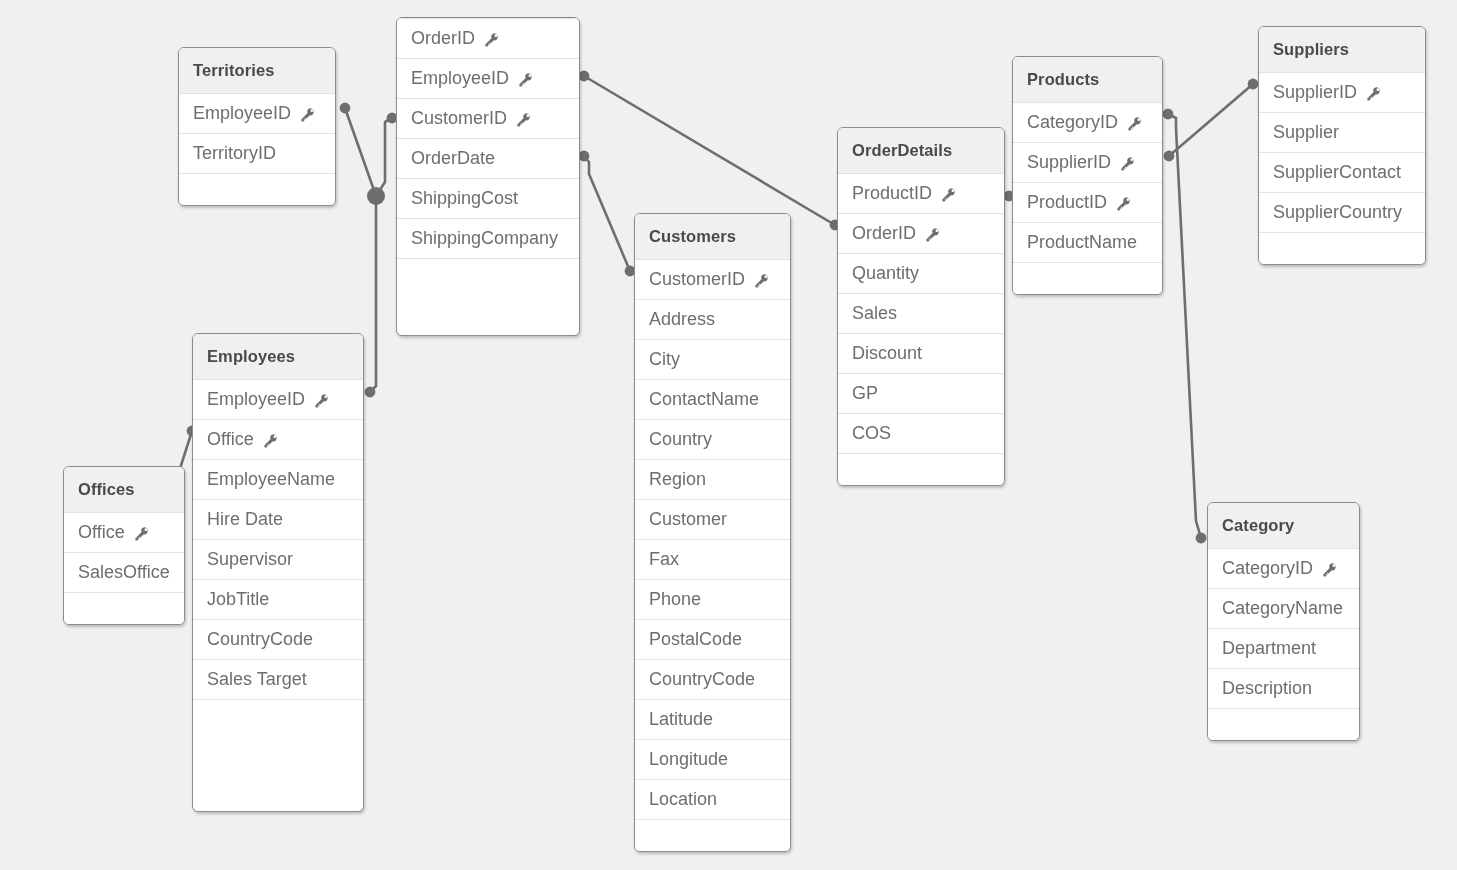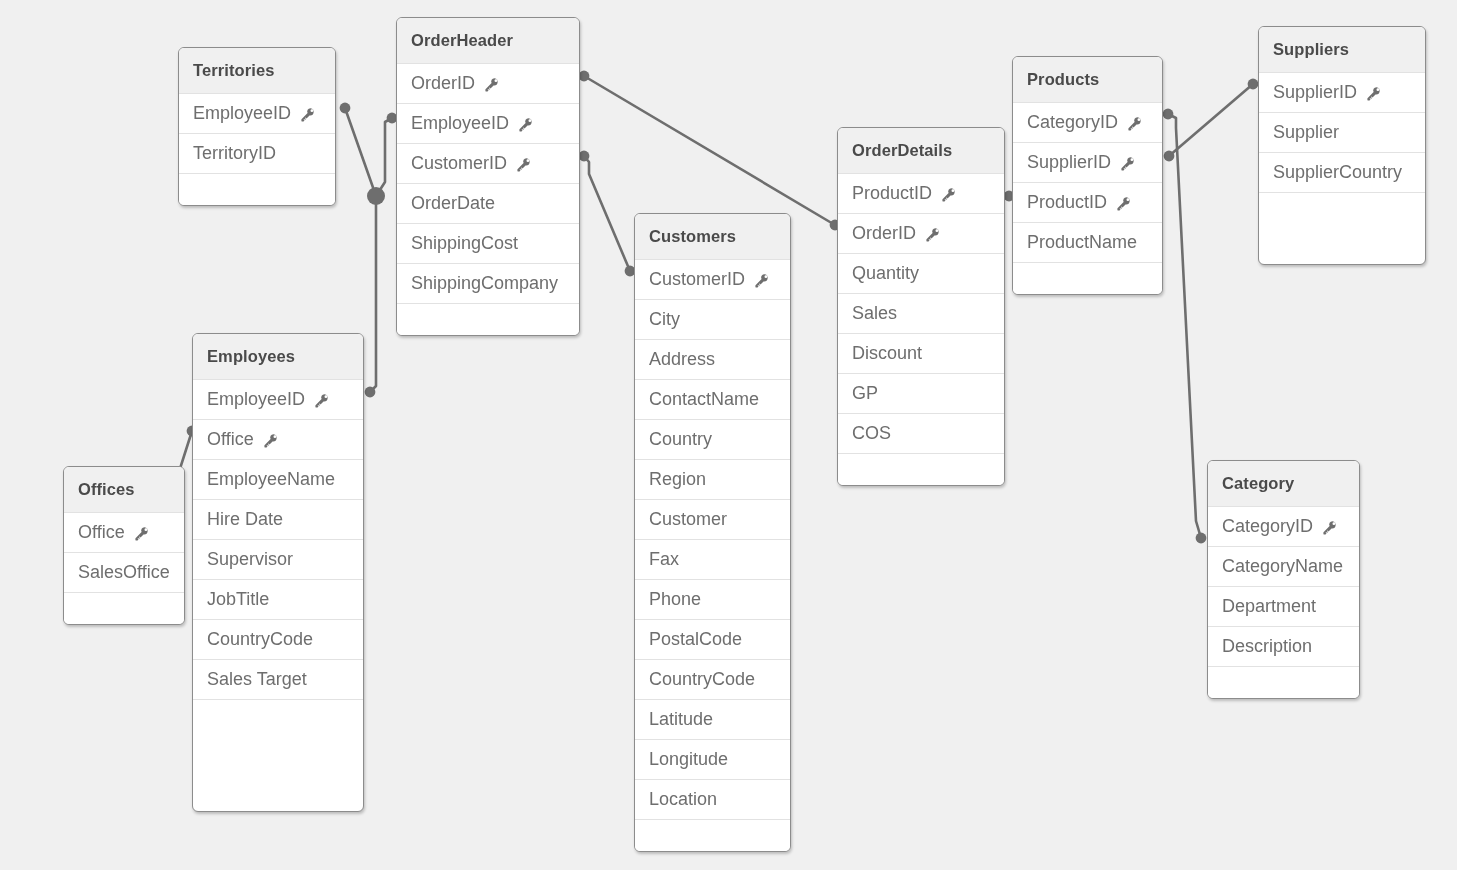--- a/index.html
+++ b/index.html
@@ -106,21 +106,20 @@
               </g>
             </svg>
           </span>
         </div>
         <div class="tbl-field">
           <span class="fname">TerritoryID</span>
         </div>
         <div class="tbl-footer"></div>
       </div>
       <div class="table-box" style="left: 396px; top: 17px; width: 184px; height: 319px;">
-        <div class="tbl-header">OrderHeader</div>
         <div class="tbl-field first">
           <span class="fname">OrderID</span>
           <span class="key-icon">
             <svg viewBox="0 0 16 16" width="15" height="15" aria-hidden="true">
               <g fill="#6e6e6e">
                 <path d="M11.2 1.3a3.5 3.5 0 0 0-3.1 5.2L1.6 13l-.1.3v1.6c0 .3.2.5.5.5h1.7c.14 0 .27-.06.36-.16l.72-.8-.72-.72a.45.45 0 1 1 .64-.64l.72.72.86-.95-.78-.78a.45.45 0 1 1 .64-.64l.8.8 3.2-3.2A3.5 3.5 0 1 0 11.2 1.3zm1.5 4.1a1.5 1.5 0 1 1 0-3 1.5 1.5 0 0 1 0 3z"></path>
               </g>
             </svg>
           </span>
         </div>
@@ -220,24 +219,24 @@
           <span class="fname">CustomerID</span>
           <span class="key-icon">
             <svg viewBox="0 0 16 16" width="15" height="15" aria-hidden="true">
               <g fill="#6e6e6e">
                 <path d="M11.2 1.3a3.5 3.5 0 0 0-3.1 5.2L1.6 13l-.1.3v1.6c0 .3.2.5.5.5h1.7c.14 0 .27-.06.36-.16l.72-.8-.72-.72a.45.45 0 1 1 .64-.64l.72.72.86-.95-.78-.78a.45.45 0 1 1 .64-.64l.8.8 3.2-3.2A3.5 3.5 0 1 0 11.2 1.3zm1.5 4.1a1.5 1.5 0 1 1 0-3 1.5 1.5 0 0 1 0 3z"></path>
               </g>
             </svg>
           </span>
         </div>
         <div class="tbl-field">
+          <span class="fname">Address</span>
+        </div>
+        <div class="tbl-field">
           <span class="fname">City</span>
-        </div>
-        <div class="tbl-field">
-          <span class="fname">Address</span>
         </div>
         <div class="tbl-field">
           <span class="fname">ContactName</span>
         </div>
         <div class="tbl-field">
           <span class="fname">Country</span>
         </div>
         <div class="tbl-field">
           <span class="fname">Region</span>
         </div>
@@ -352,25 +351,28 @@
               <g fill="#6e6e6e">
                 <path d="M11.2 1.3a3.5 3.5 0 0 0-3.1 5.2L1.6 13l-.1.3v1.6c0 .3.2.5.5.5h1.7c.14 0 .27-.06.36-.16l.72-.8-.72-.72a.45.45 0 1 1 .64-.64l.72.72.86-.95-.78-.78a.45.45 0 1 1 .64-.64l.8.8 3.2-3.2A3.5 3.5 0 1 0 11.2 1.3zm1.5 4.1a1.5 1.5 0 1 1 0-3 1.5 1.5 0 0 1 0 3z"></path>
               </g>
             </svg>
           </span>
         </div>
         <div class="tbl-field">
           <span class="fname">Supplier</span>
         </div>
         <div class="tbl-field">
+          <span class="fname">SupplierContact</span>
+        </div>
+        <div class="tbl-field">
           <span class="fname">SupplierCountry</span>
         </div>
         <div class="tbl-footer"></div>
       </div>
-      <div class="table-box" style="left: 1207px; top: 460px; width: 153px; height: 239px;">
+      <div class="table-box" style="left: 1207px; top: 502px; width: 153px; height: 239px;">
         <div class="tbl-header">Category</div>
         <div class="tbl-field first">
           <span class="fname">CategoryID</span>
           <span class="key-icon">
             <svg viewBox="0 0 16 16" width="15" height="15" aria-hidden="true">
               <g fill="#6e6e6e">
                 <path d="M11.2 1.3a3.5 3.5 0 0 0-3.1 5.2L1.6 13l-.1.3v1.6c0 .3.2.5.5.5h1.7c.14 0 .27-.06.36-.16l.72-.8-.72-.72a.45.45 0 1 1 .64-.64l.72.72.86-.95-.78-.78a.45.45 0 1 1 .64-.64l.8.8 3.2-3.2A3.5 3.5 0 1 0 11.2 1.3zm1.5 4.1a1.5 1.5 0 1 1 0-3 1.5 1.5 0 0 1 0 3z"></path>
               </g>
             </svg>
           </span>

